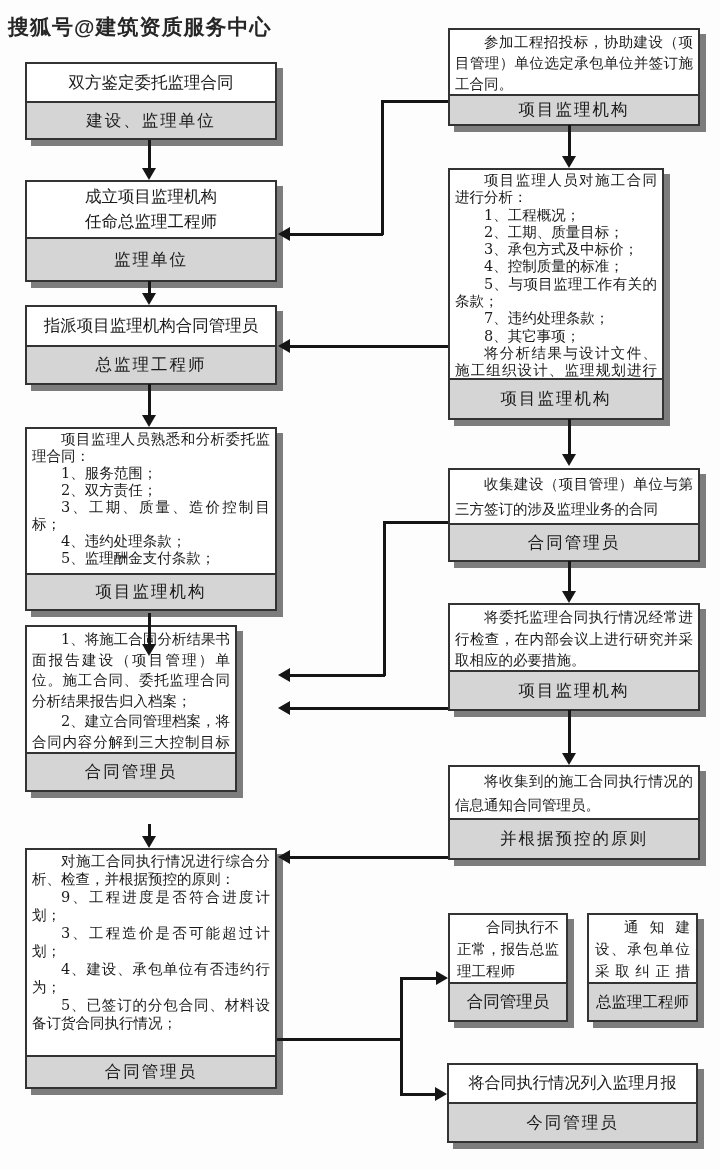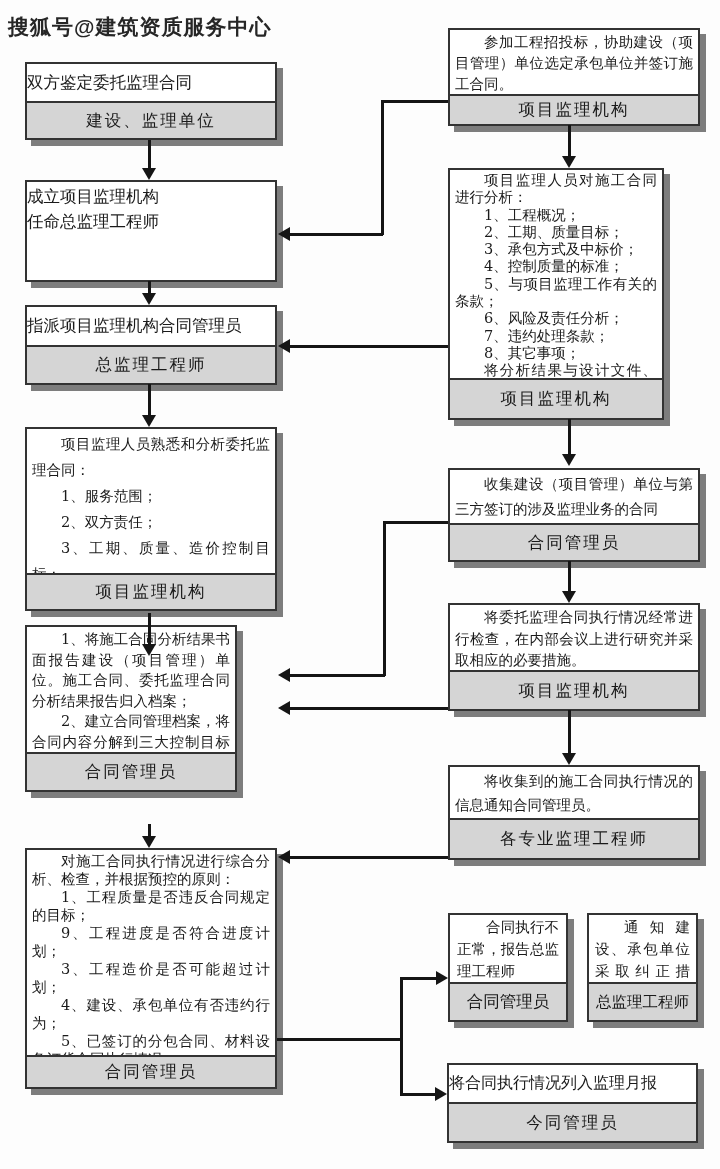--- a/index.html
+++ b/index.html
@@ -19,21 +19,21 @@
     box-shadow:6px 6px 0 #7d7d7d;
     display:flex;flex-direction:column;
   }
   .content{
     box-sizing:border-box;padding:2px 5px;overflow:hidden;
     font-size:14.5px;text-align:justify;flex:0 0 auto;
   }
   .content p{margin:0;text-indent:2em;}
   .content.center{
     display:flex;flex-direction:column;justify-content:space-evenly;
-    align-items:flex-start;text-align:center;padding:0;font-size:16.5px;
+    align-items:center;text-align:center;padding:0;font-size:16.5px;
   }
   .content.center p{text-indent:0;}
   .footer{
     flex:1 1 auto;box-sizing:border-box;
     border-top:2px solid #333;background:#d5d5d5;
     display:flex;align-items:center;justify-content:center;
     font-size:16.5px;letter-spacing:2px;
   }
   
   .va{position:absolute;width:3px;background:#151515;}
@@ -59,31 +59,32 @@
       <p>双方鉴定委托监理合同</p>
     </div>
   <div class="footer">建设、监理单位</div>
 </div>
 
 <div class="box" style="left:25px;top:180px;width:252px;height:102px">
   <div class="content center" style="height:55px">
       <p>成立项目监理机构</p>
       <p>任命总监理工程师</p>
     </div>
+  <div class="footer">监理单位</div>
 </div>
 
 <div class="box" style="left:25px;top:305px;width:252px;height:80px">
   <div class="content center" style="height:38px">
       <p>指派项目监理机构合同管理员</p>
     </div>
   <div class="footer">总监理工程师</div>
 </div>
 
 <div class="box" style="left:25px;top:427px;width:252px;height:184px">
-  <div class="content" style="height:144px;line-height:26px">
+  <div class="content" style="height:144px;line-height:17px">
       <p>项目监理人员熟悉和分析委托监理合同：</p>
       <p>1、服务范围；</p>
       <p>2、双方责任；</p>
       <p>3、工期、质量、造价控制目标；</p>
       <p>4、违约处理条款；</p>
       <p>5、监理酬金支付条款；</p>
     </div>
   <div class="footer">项目监理机构</div>
 </div>
 
@@ -91,21 +92,20 @@
   <div class="content" style="height:125px;line-height:20.5px">
       <p>1、将施工合同分析结果书面报告建设（项目管理）单位。施工合同、委托监理合同分析结果报告归入档案；</p>
       <p>2、建立合同管理档案，将合同内容分解到三大控制目标中去。</p>
     </div>
   <div class="footer">合同管理员</div>
 </div>
 
 <div class="box" style="left:25px;top:848px;width:252px;height:241px">
   <div class="content" style="height:205px;line-height:18px">
       <p>对施工合同执行情况进行综合分析、检查，并根据预控的原则：</p>
-      <p>1、工程质量是否违反合同规定的目标；</p>
       <p>9、工程进度是否符合进度计划；</p>
       <p>3、工程造价是否可能超过计划；</p>
       <p>4、建设、承包单位有否违约行为；</p>
       <p>5、已签订的分包合同、材料设备订货合同执行情况；</p>
     </div>
   <div class="footer">合同管理员</div>
 </div>
 
 <div class="box" style="left:448px;top:28px;width:252px;height:98px">
   <div class="content" style="height:64px;line-height:21px">
@@ -115,21 +115,20 @@
 </div>
 
 <div class="box" style="left:448px;top:168px;width:216px;height:252px">
   <div class="content" style="height:208px;line-height:17.3px">
       <p>项目监理人员对施工合同进行分析：</p>
       <p>1、工程概况；</p>
       <p>2、工期、质量目标；</p>
       <p>3、承包方式及中标价；</p>
       <p>4、控制质量的标准；</p>
       <p>5、与项目监理工作有关的条款；</p>
-      <p>6、风险及责任分析；</p>
       <p>7、违约处理条款；</p>
       <p>8、其它事项；</p>
       <p>将分析结果与设计文件、施工组织设计、监理规划进行对比。</p>
     </div>
   <div class="footer">项目监理机构</div>
 </div>
 
 <div class="box" style="left:448px;top:468px;width:252px;height:94px">
   <div class="content" style="height:53px;line-height:25px">
       <p>收集建设（项目管理）单位与第三方签订的涉及监理业务的合同</p>
@@ -141,21 +140,21 @@
   <div class="content" style="height:65px;line-height:21.5px">
       <p>将委托监理合同执行情况经常进行检查，在内部会议上进行研究并采取相应的必要措施。</p>
     </div>
   <div class="footer">项目监理机构</div>
 </div>
 
 <div class="box" style="left:448px;top:765px;width:252px;height:95px">
   <div class="content" style="height:51px;line-height:24px">
       <p>将收集到的施工合同执行情况的信息通知合同管理员。</p>
     </div>
-  <div class="footer">各专业监理工程师</div>
+  <div class="footer">并根据预控的原则</div>
 </div>
 
 <div class="box" style="left:448px;top:913px;width:120px;height:109px">
   <div class="content" style="height:67px;line-height:22px;padding:1px 7px">
       <p>合同执行不正常，报告总监理工程师</p>
     </div>
   <div class="footer" style="letter-spacing:0">合同管理员</div>
 </div>
 
 <div class="box" style="left:587px;top:913px;width:111px;height:109px">

